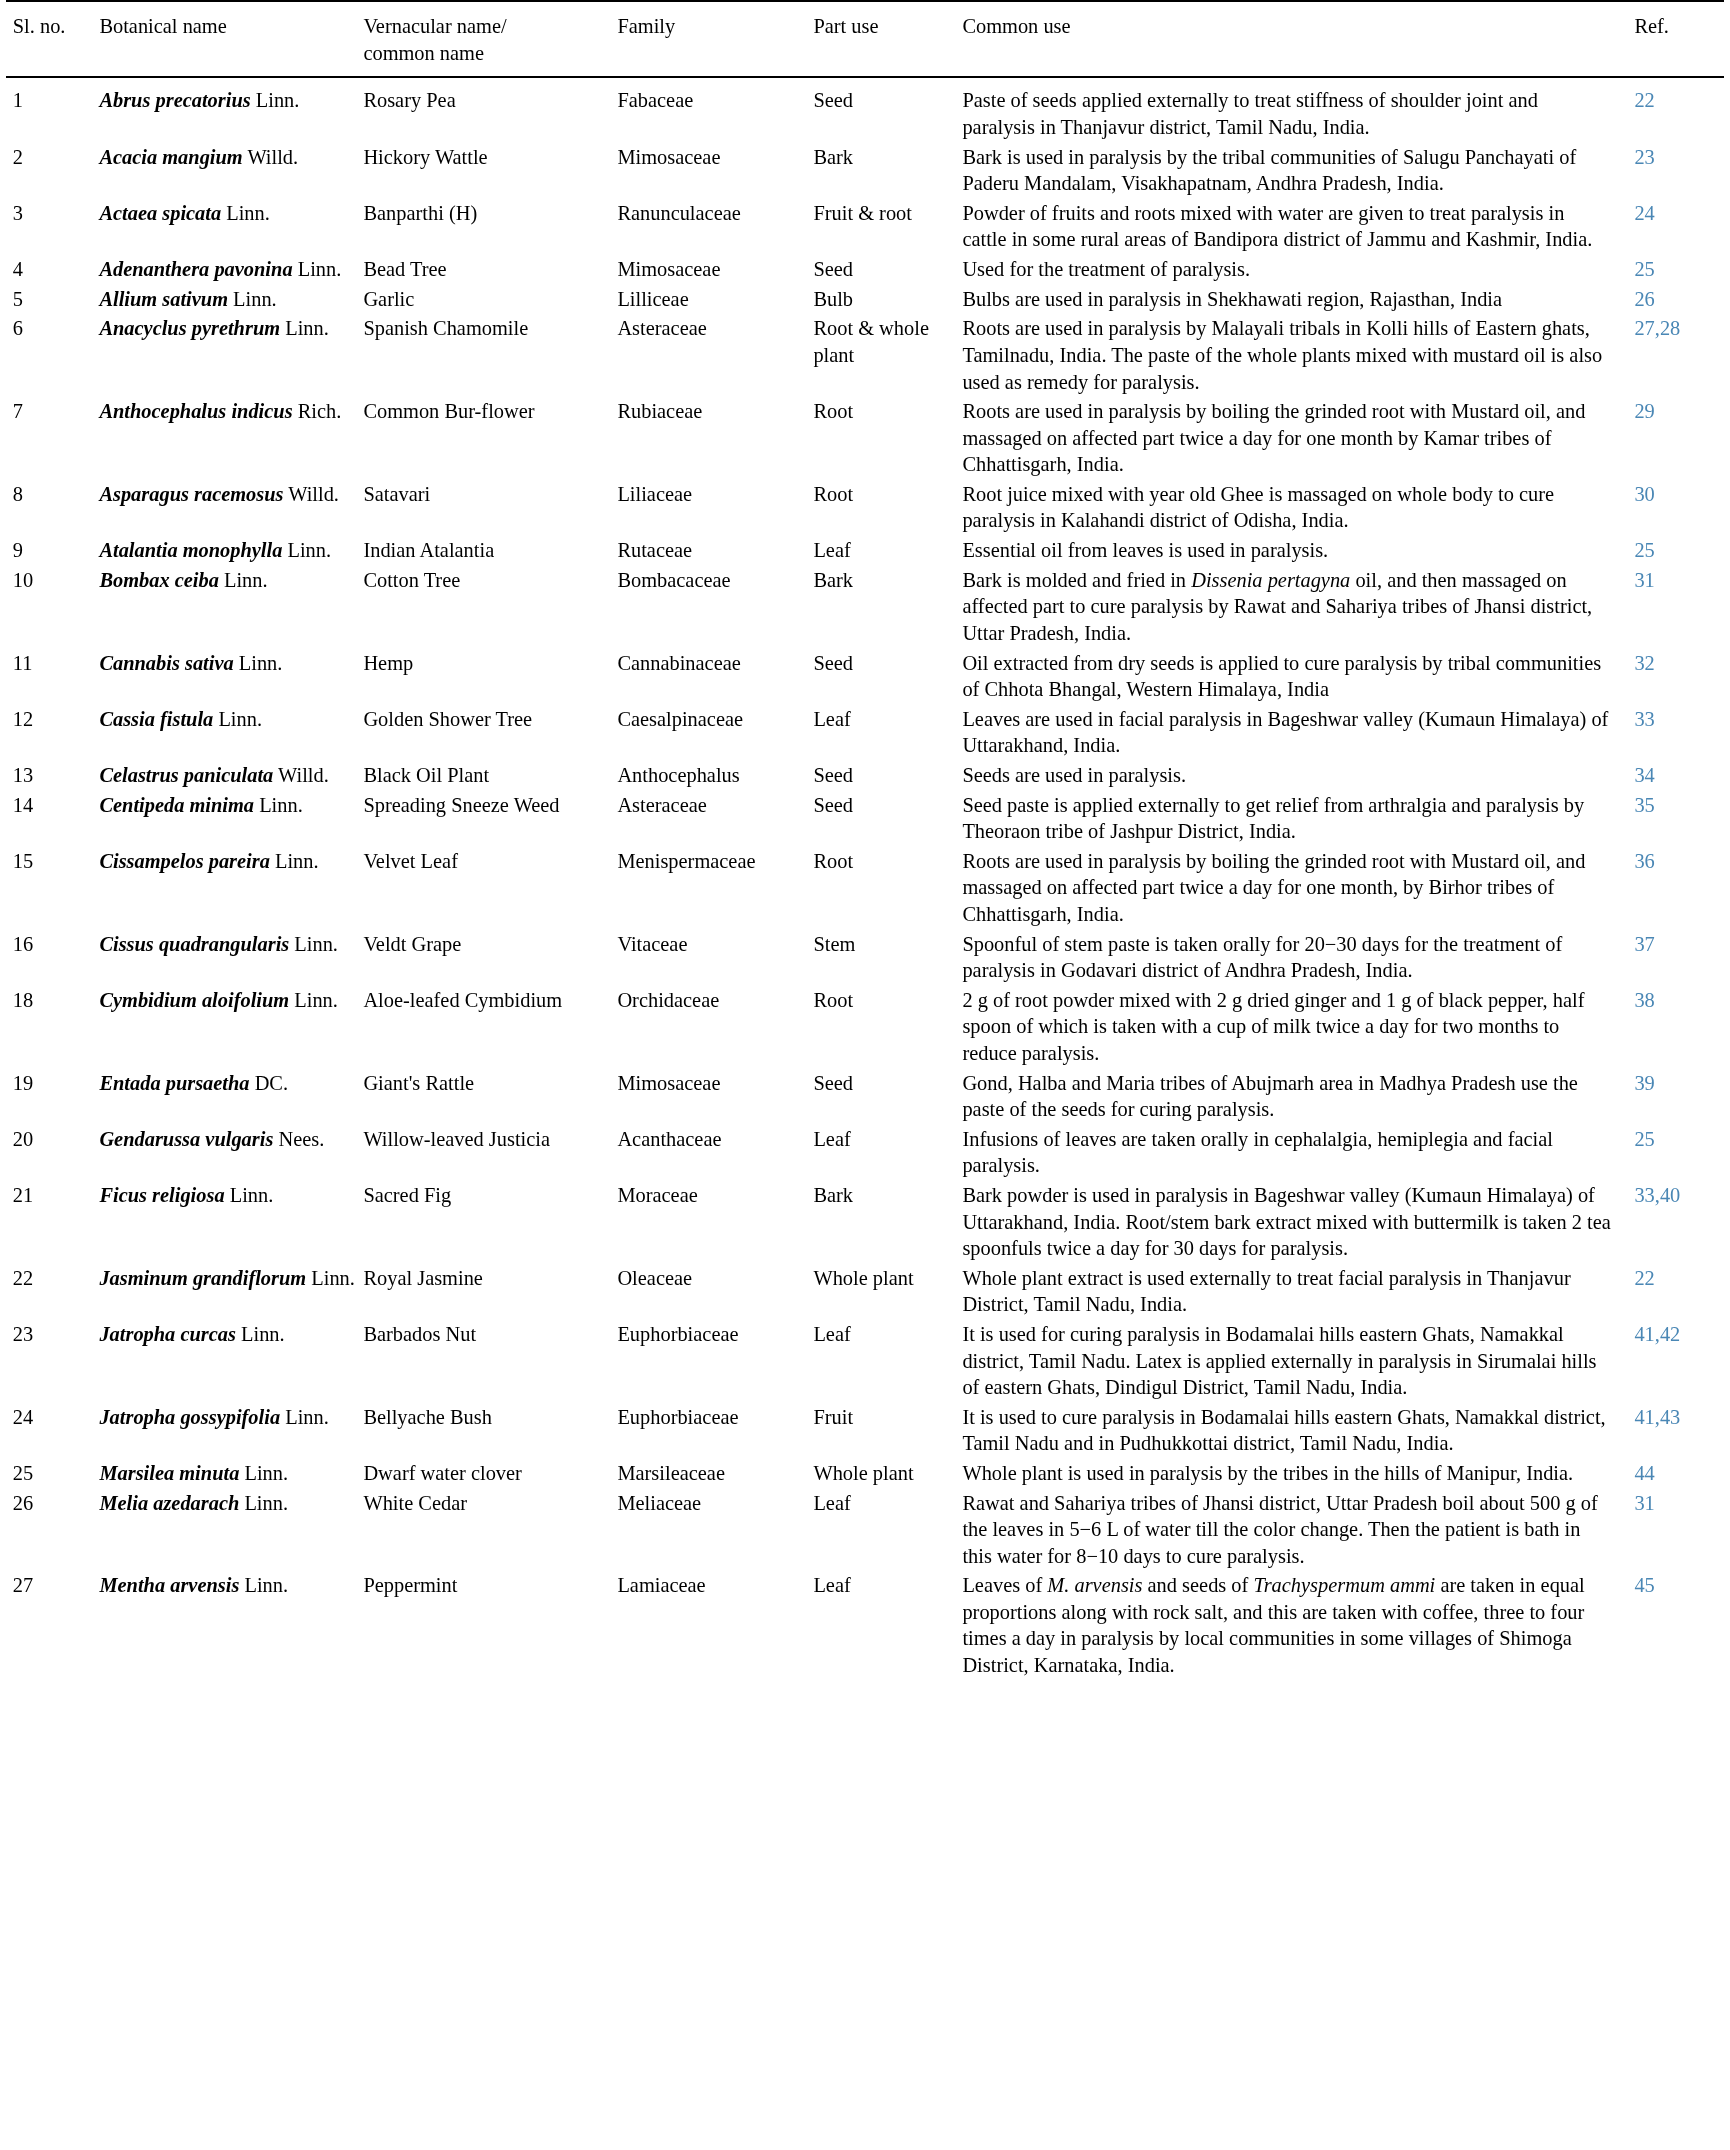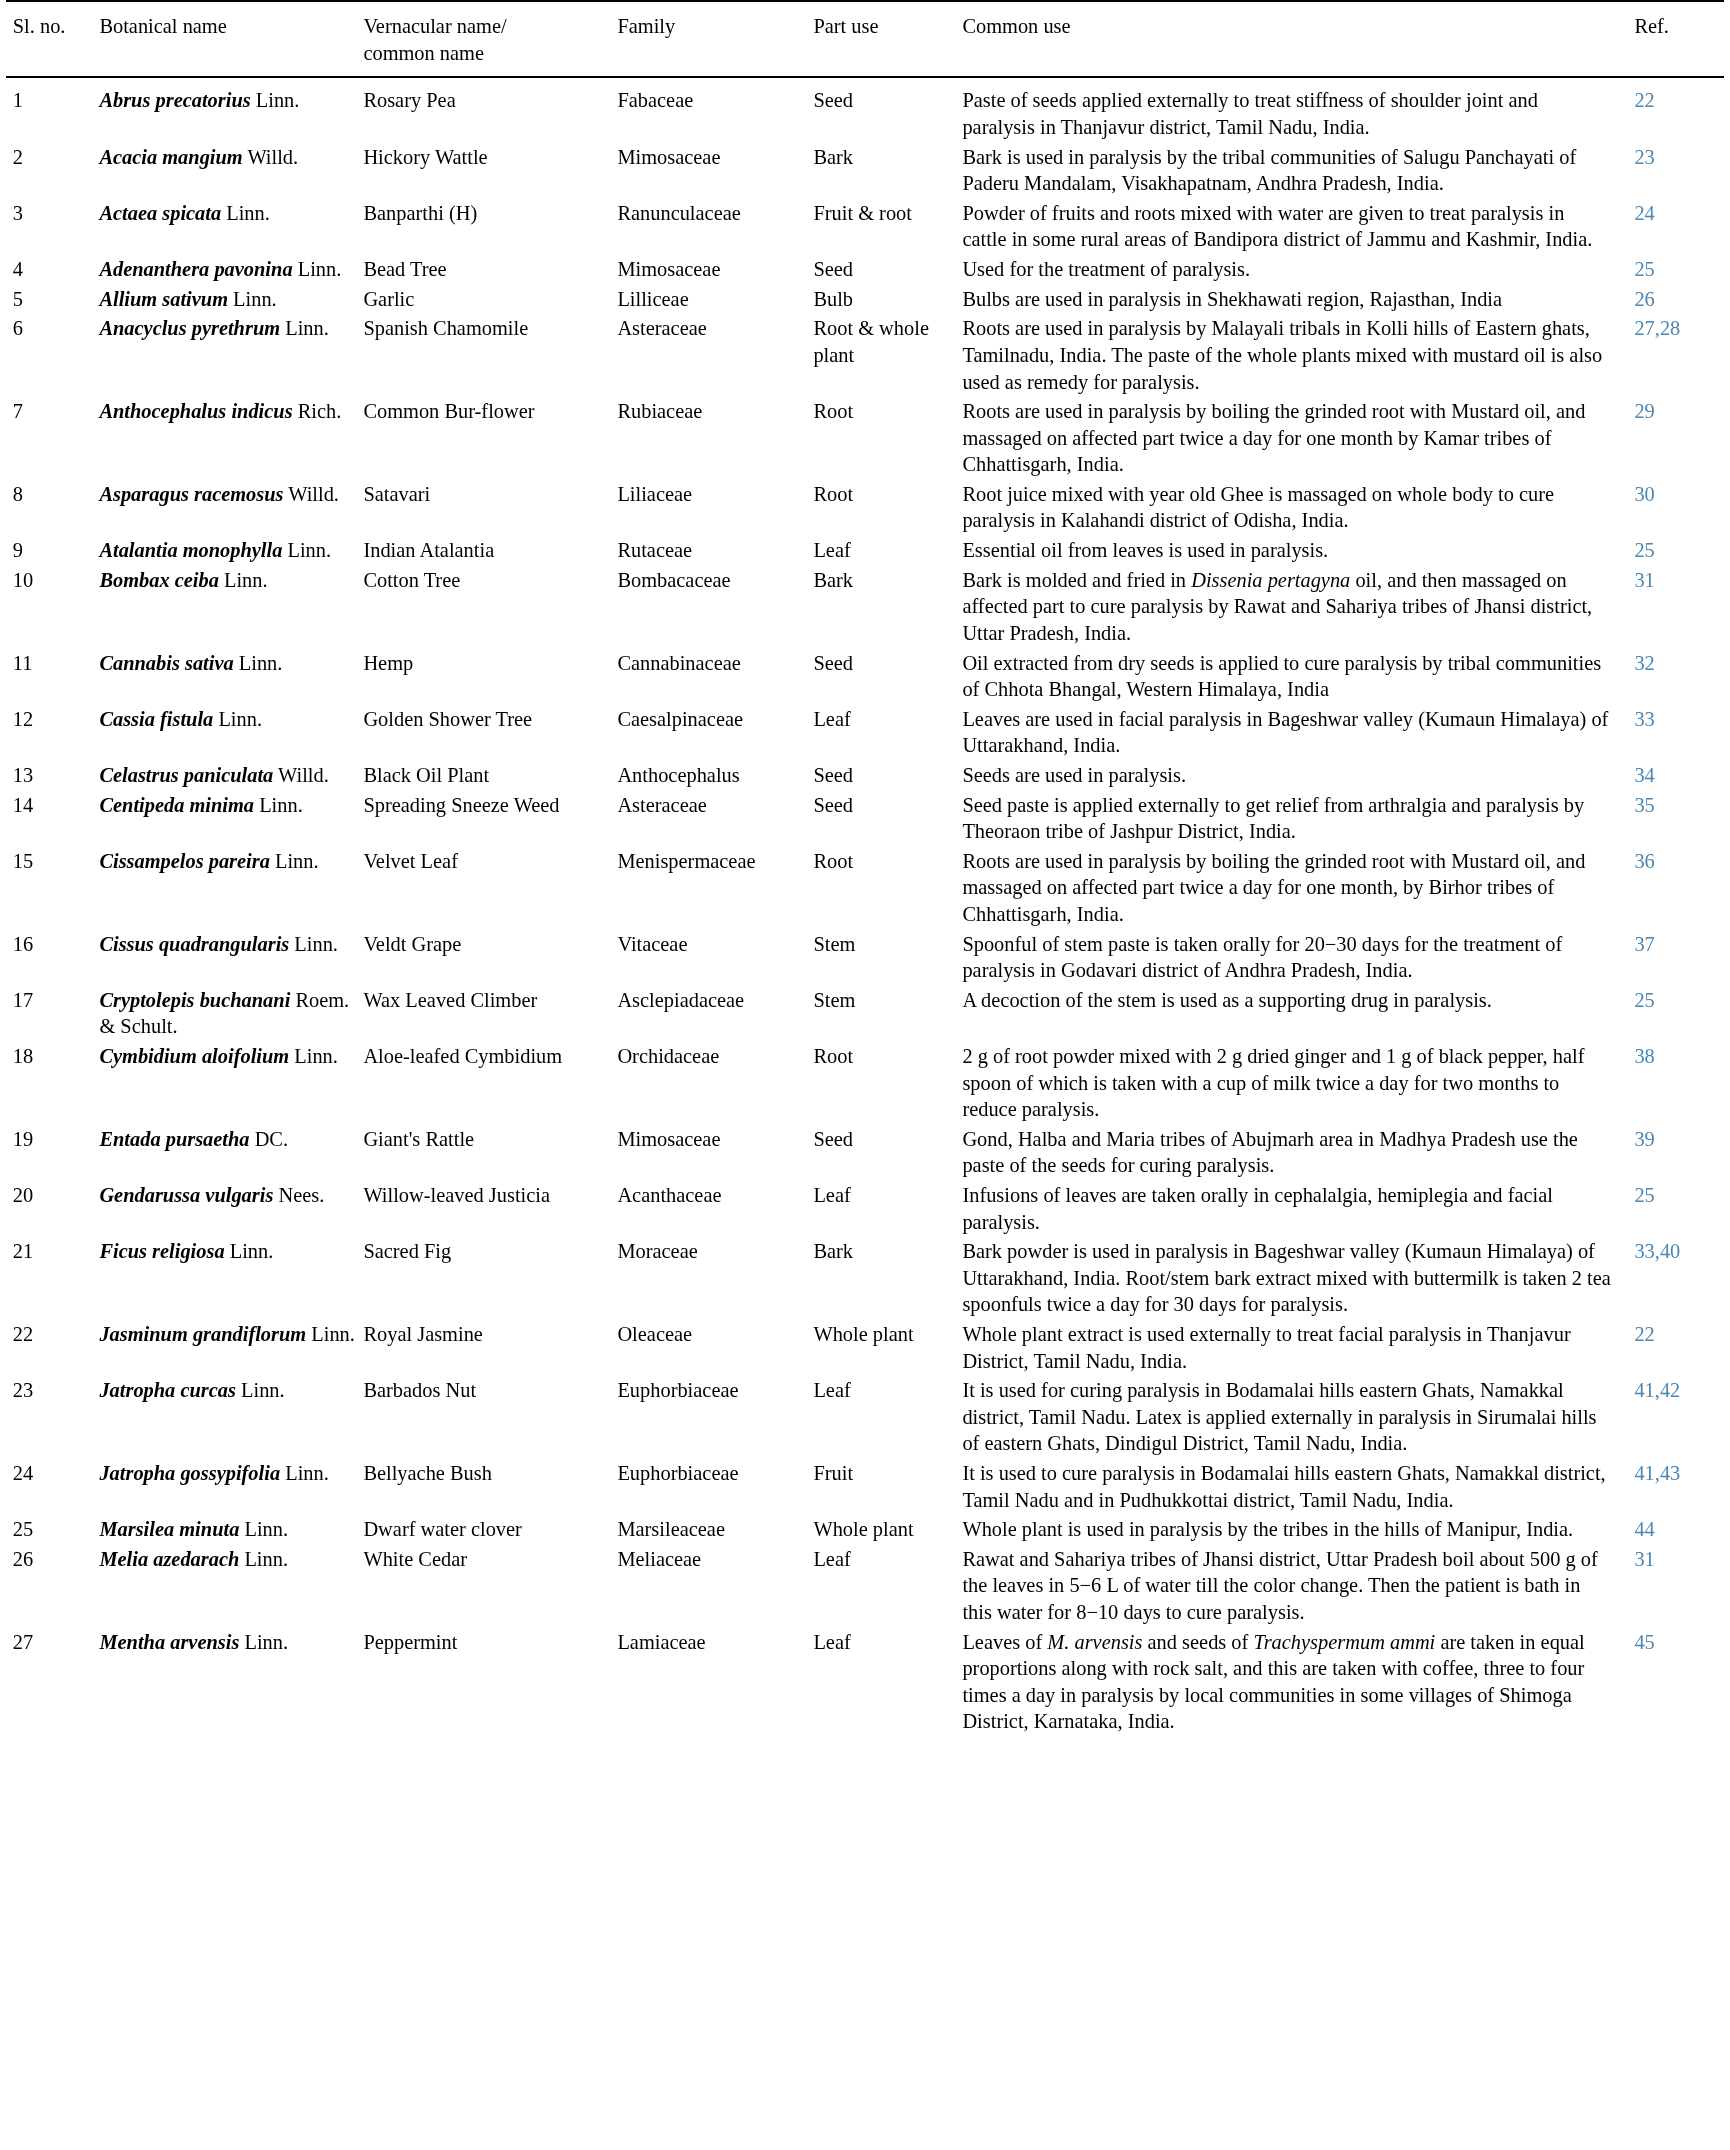--- a/index.html
+++ b/index.html
@@ -239,29 +239,20 @@
         <tr>
           <td class="sl">16</td>
           <td class="bot"><i class="sp">Cissus quadrangularis</i><span> Linn.</span></td>
           <td>Veldt Grape</td>
           <td>Vitaceae</td>
           <td class="partuse">Stem</td>
           <td class="use">Spoonful of stem paste is taken orally for 20−30 days for the treatment of paralysis in Godavari district of Andhra Pradesh, India.</td>
           <td class="ref">37</td>
         </tr>
         <tr>
-          <td class="sl">17</td>
-          <td class="bot"><i class="sp">Cryptolepis buchanani</i><span> Roem. &amp; Schult.</span></td>
-          <td>Wax Leaved Climber</td>
-          <td>Asclepiadaceae</td>
-          <td class="partuse">Stem</td>
-          <td class="use">A decoction of the stem is used as a supporting drug in paralysis.</td>
-          <td class="ref">25</td>
-        </tr>
-        <tr>
           <td class="sl">18</td>
           <td class="bot"><i class="sp">Cymbidium aloifolium</i><span> Linn.</span></td>
           <td>Aloe-leafed Cymbidium</td>
           <td>Orchidaceae</td>
           <td class="partuse">Root</td>
           <td class="use">2 g of root powder mixed with 2 g dried ginger and 1 g of black pepper, half spoon of which is taken with a cup of milk twice a day for two months to reduce paralysis.</td>
           <td class="ref">38</td>
         </tr>
         <tr>
           <td class="sl">19</td>

